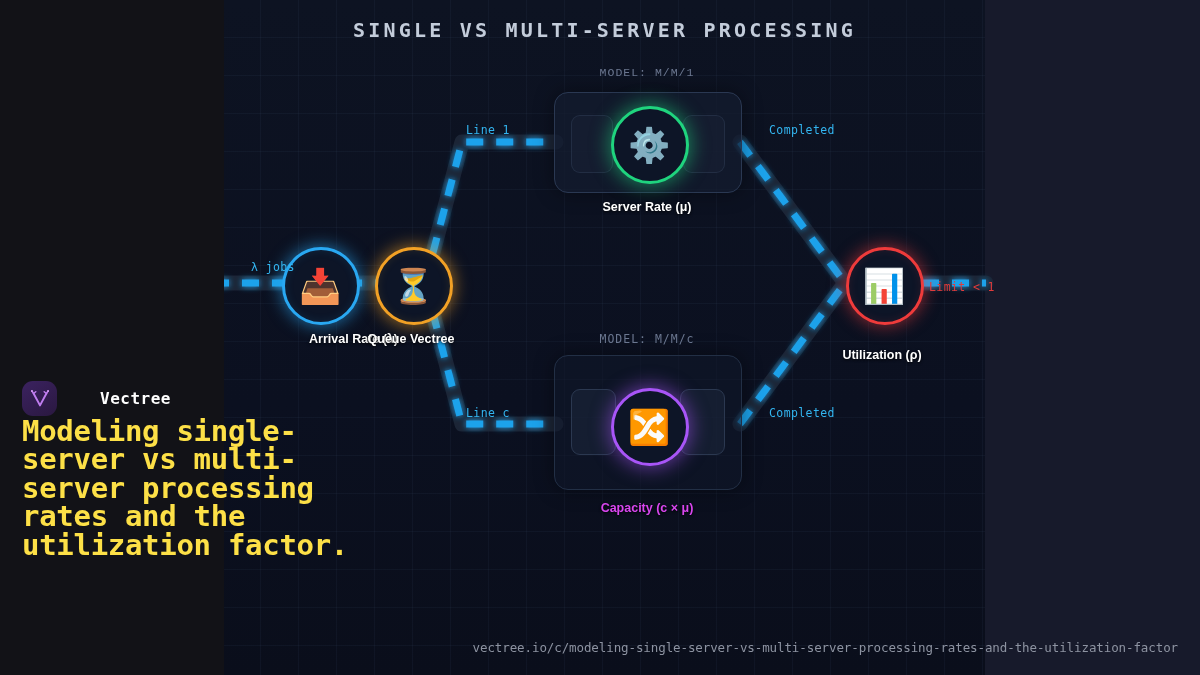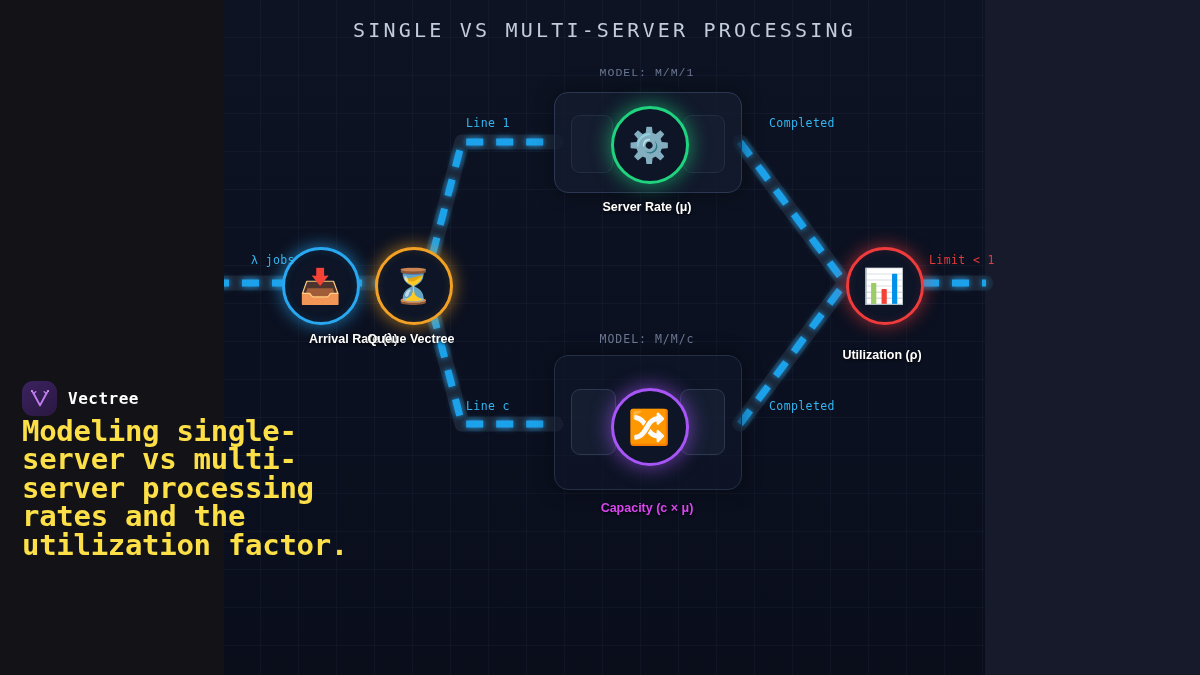--- a/index.html
+++ b/index.html
@@ -48,21 +48,21 @@
     background-position: -2px -1px;
   }
   
   .diagram-title {
     position: absolute;
     left: 224px; top: 18px;
     width: 761px;
     text-align: center;
     color: #c3ccda;
     font-size: 20px;
-    font-weight: normal;
+    font-weight: bold;
     letter-spacing: 3.2px;
     font-family: "DejaVu Sans Mono", "Liberation Mono", monospace;
     z-index: 5;
   }
   
   .edges { position: absolute; left:0; top:0; width: 1200px; height: 675px; }
 
   
   .nlabel {
     position: absolute;
@@ -137,42 +137,43 @@
   }
   
   .elabel {
     position: absolute;
     font-size: 11.5px;
     letter-spacing: 0.4px;
     font-family: "DejaVu Sans Mono", "Liberation Mono", monospace;
     white-space: nowrap;
     z-index: 5;
   }
-  .elabel.cyan { color: #33b5f0; }
-  .elabel.red  { color: #e23b3b; }
+  .elabel.cyan { color: #33b5f0; margin-top: 7px; }
+  .elabel.red  { color: #e23b3b; margin-top: 27px; }
 
   
   .brandrow {
     position: absolute;
     left: 22px; top: 381px;
     display: flex; align-items: center; gap: 11px;
     z-index: 8;
   }
   .logo {
     width: 35px; height: 35px;
     border-radius: 11px;
     background: linear-gradient(145deg, #3b2260, #2a1840);
     display: flex; align-items: center; justify-content: center;
   }
   .brandname {
     color: #ffffff;
     font-size: 16px;
     font-weight: bold;
     font-family: "DejaVu Sans Mono", "Liberation Mono", monospace;
     letter-spacing: 0.5px;
+    margin-left: 32px;
   }
   .headline {
     position: absolute;
     left: 22px; top: 417px;
     width: 360px;
     color: #fde047;
     font-size: 29px;
     line-height: 0.98;
     font-weight: bold;
     font-family: "DejaVu Sans Mono", "Liberation Mono", monospace;
@@ -291,14 +292,15 @@
         <path d="M19 6 L20.8 3.4 M19 6 L16.6 4.1" stroke="#c07df0" stroke-width="1.7" stroke-linecap="round"></path>
         <circle cx="3.2" cy="3.2" r="1.1" fill="#d79bf7"></circle>
         <circle cx="20.8" cy="3.2" r="1.1" fill="#d79bf7"></circle>
       </svg>
     </div>
     <div class="brandname">Vectree</div>
   </div>
 
   <div class="headline">Modeling single-server vs multi-server processing rates and the utilization factor.</div>
 
+  <div class="urlbar">vectree.io/c/modeling-single-server-vs-multi-server-processing-rates-and-the-utilization-factor</div>
 
 </div>
 
 </body></html>

